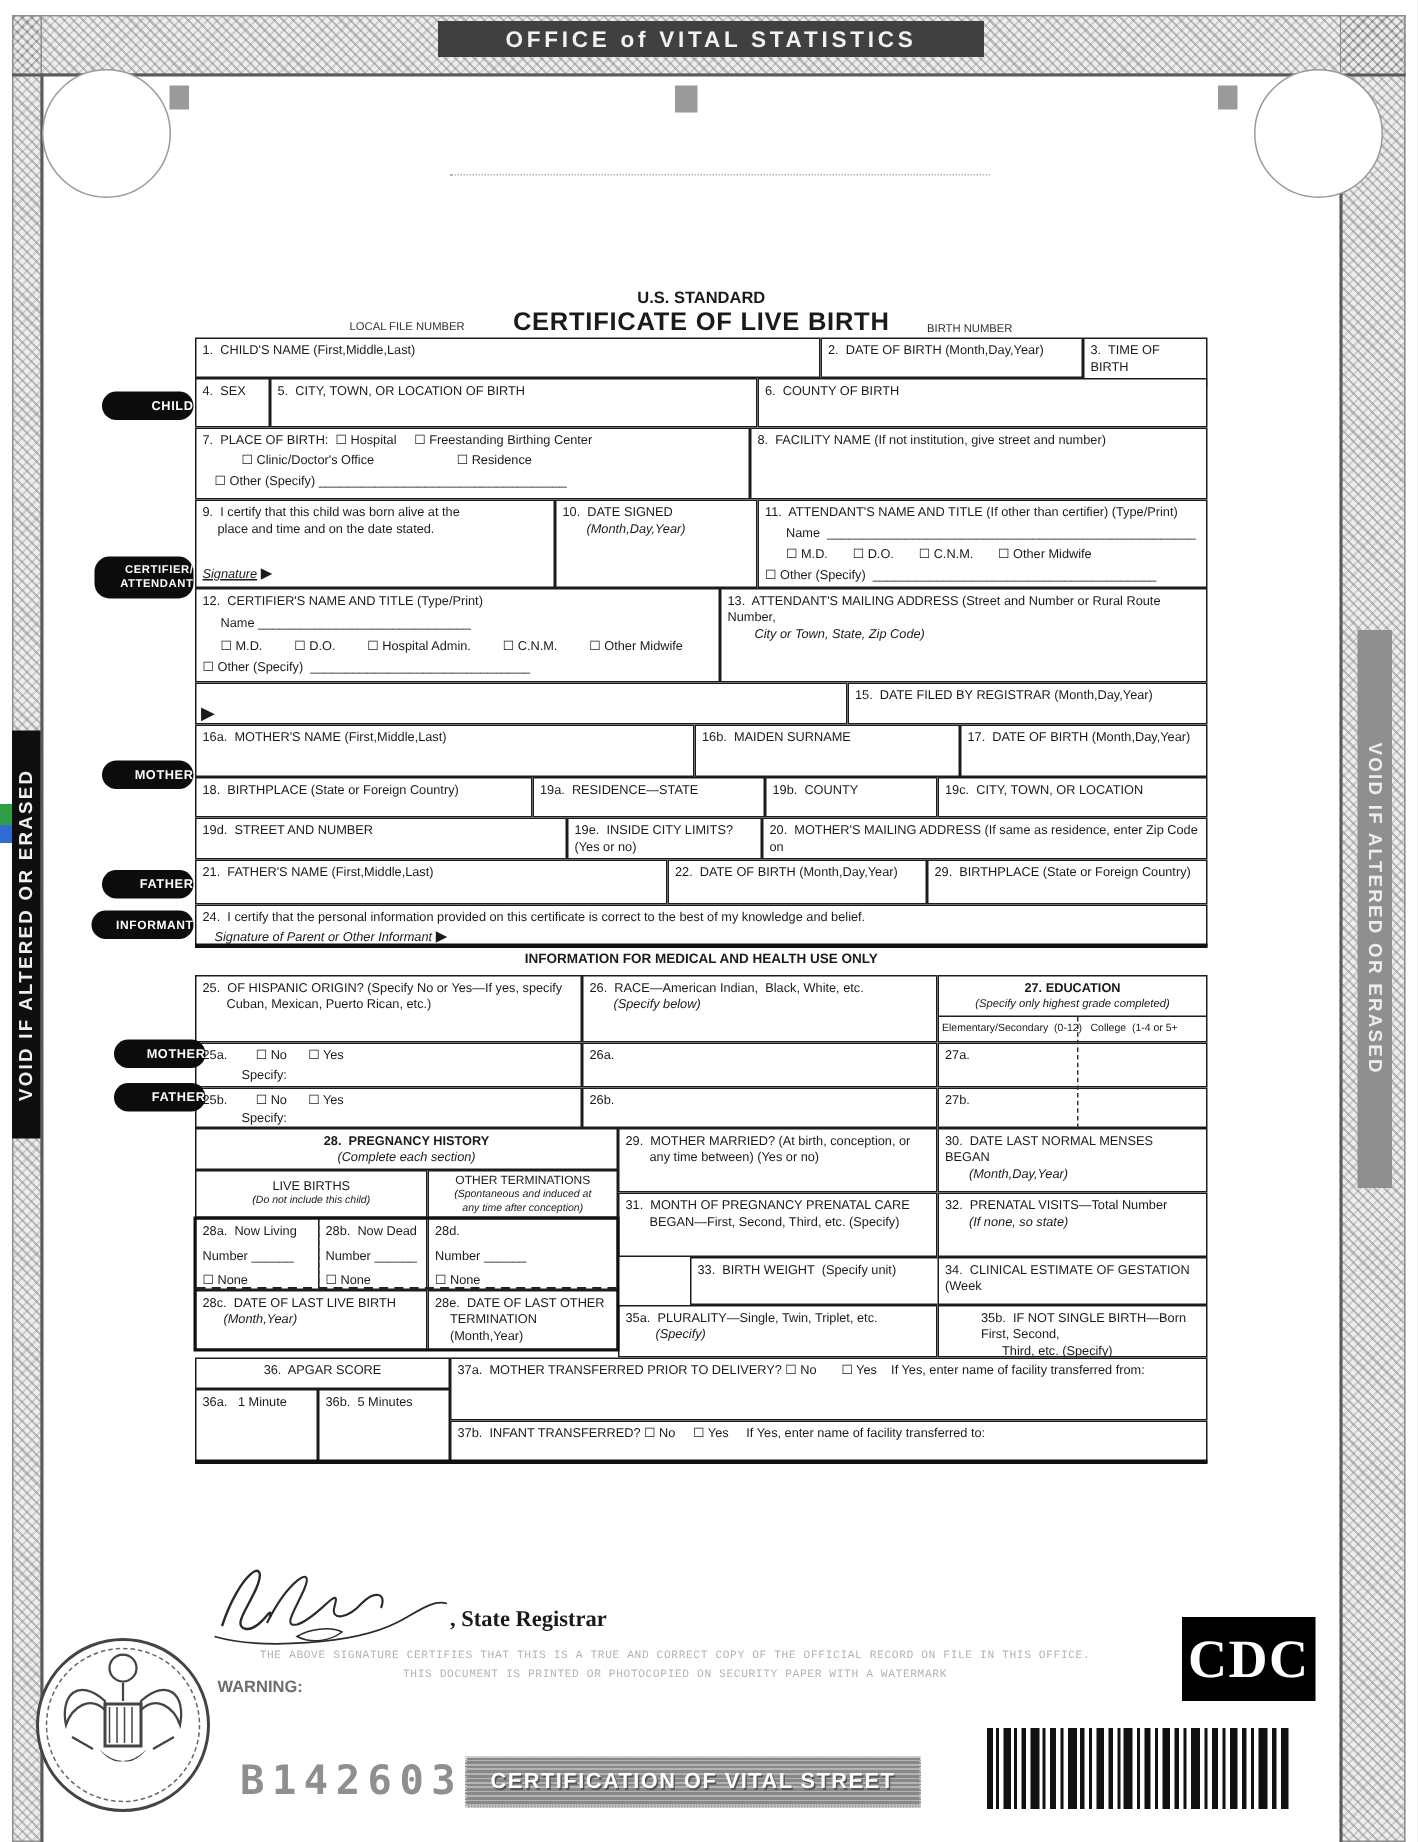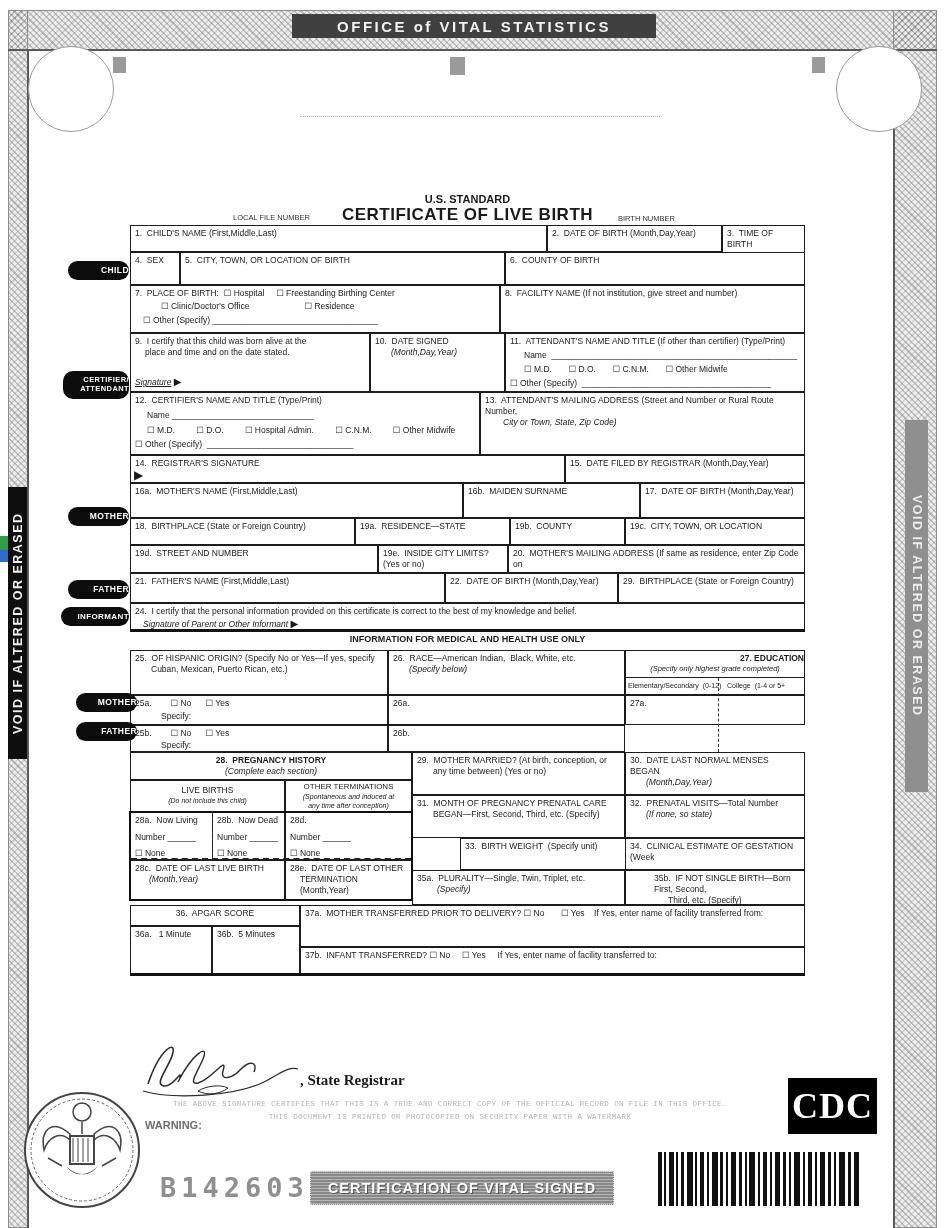--- a/index.html
+++ b/index.html
@@ -162,21 +162,20 @@
     <span class="ln" style="margin-top:4px; padding-left:12px;">Name ______________________________</span>
     <span class="ln" style="margin-top:4px; padding-left:12px;">☐ M.D.         ☐ D.O.         ☐ Hospital Admin.         ☐ C.N.M.         ☐ Other Midwife</span>
     <span class="ln" style="margin-top:3px;">☐ Other (Specify)  _______________________________</span>
   </div>
   <div class="cell" style="left:480px; top:392px; width:325px; height:63px;">
     <span class="ln">13.  ATTENDANT'S MAILING ADDRESS (Street and Number or Rural Route Number,</span>
     <span class="ln it" style="padding-left:18px;">City or Town, State, Zip Code)</span>
   </div>
 
   <div class="cell" style="left:130px; top:455px; width:435px; height:28px;">
-    <span class="ln">14.  REGISTRAR'S SIGNATURE</span>
     <span class="arrow" style="position:absolute; left:3px; bottom:1px; font-size:12px;">▶</span>
   </div>
   <div class="cell" style="left:565px; top:455px; width:240px; height:28px;"><span>15.  DATE FILED BY REGISTRAR (Month,Day,Year)</span></div>
 
   <div class="cell" style="left:130px; top:483px; width:333px; height:35px;"><span>16a.  MOTHER'S NAME (First,Middle,Last)</span></div>
   <div class="cell" style="left:463px; top:483px; width:177px; height:35px;"><span>16b.  MAIDEN SURNAME</span></div>
   <div class="cell" style="left:640px; top:483px; width:165px; height:35px;"><span>17.  DATE OF BIRTH (Month,Day,Year)</span></div>
 
   <div class="cell" style="left:130px; top:518px; width:225px; height:27px;"><span>18.  BIRTHPLACE (State or Foreign Country)</span></div>
   <div class="cell" style="left:355px; top:518px; width:155px; height:27px;"><span>19a.  RESIDENCE—STATE</span></div>
@@ -201,40 +200,41 @@
 
   <div class="cell" style="left:130px; top:650px; width:258px; height:45px;">
     <span class="ln">25.  OF HISPANIC ORIGIN? (Specify No or Yes—If yes, specify</span>
     <span class="ln" style="padding-left:16px;">Cuban, Mexican, Puerto Rican, etc.)</span>
   </div>
   <div class="cell" style="left:388px; top:650px; width:237px; height:45px;">
     <span class="ln">26.  RACE—American Indian,  Black, White, etc.</span>
     <span class="ln it" style="padding-left:16px;">(Specify below)</span>
   </div>
   <div class="cell" style="left:625px; top:650px; width:180px; height:45px; padding:0;">
-    <div class="ctr bold" style="padding-top:2px; font-size:8.5px;text-align:right;">27.  EDUCATION</div>
+    <div class="ctr bold" style="padding-top:2px; font-size:8.5px;">27.  EDUCATION</div>
     <div class="ctr it" style="font-size:7.5px;">(Specify only highest grade completed)</div>
     <div style="display:flex; border-top:1px solid #1c1c1c; margin-top:3px; height:15px; align-items:center;">
       <span class="small" style="width:95px; padding-left:2px;">Elementary/Secondary  (0-12)</span>
       <span class="small" style="padding-left:4px;">College  (1-4 or 5+</span>
     </div>
   </div>
 
   <div class="cell" style="left:130px; top:695px; width:258px; height:30px;">
     <span class="ln">25a.        ☐ No      ☐ Yes</span>
     <span class="ln" style="padding-left:26px; margin-top:2px;">Specify:</span>
   </div>
   <div class="cell" style="left:388px; top:695px; width:237px; height:30px;"><span>26a.</span></div>
   <div class="cell" style="left:625px; top:695px; width:180px; height:30px;"><span>27a.</span></div>
 
   <div class="cell" style="left:130px; top:725px; width:258px; height:27px;">
     <span class="ln">25b.        ☐ No      ☐ Yes</span>
     <span class="ln" style="padding-left:26px; margin-top:1px;">Specify:</span>
   </div>
   <div class="cell" style="left:388px; top:725px; width:237px; height:27px;"><span>26b.</span></div>
+  <div class="cell" style="left:625px; top:725px; width:180px; height:27px;"><span>27b.</span></div>
   <div class="vdash" style="left:718px; top:678px; height:74px;"></div>
 
   <div class="cell ctr" style="left:130px; top:752px; width:282px; height:28px;">
     <span class="ln bold">28.  PREGNANCY HISTORY</span>
     <span class="ln it">(Complete each section)</span>
   </div>
   <div class="cell ctr" style="left:130px; top:780px; width:155px; height:32px;">
     <span class="ln" style="margin-top:2px;">LIVE BIRTHS</span>
     <span class="ln it small">(Do not include this child)</span>
   </div>
@@ -350,21 +350,21 @@
     <path d="M44 88 Q 60 104 76 88 Q 68 98 60 96 Q 52 98 44 88 Z" fill="#444"></path>
     <path d="M26 80 L 40 88 M94 80 L 80 88" stroke="#444" stroke-width="1.5"></path>
     <path d="M60 44 v12" stroke="#444" stroke-width="1.5"></path>
   </svg>
 
   <div class="cdc-box">
       <span>CDC</span>
     </div>
   <div class="serial">B1426036</div>
   <div class="cert-banner">
-      <span>CERTIFICATION OF VITAL SIGNED</span>
+      <span>CERTIFICATION OF VITAL STREET</span>
     </div>
 
   <svg class="barcode" width="204" height="54" viewBox="0 0 204 54">
     <g fill="#111">
       <rect x="0" y="0" width="4" height="54"></rect>
         <rect x="6" y="0" width="2" height="54"></rect>
         <rect x="11" y="0" width="5" height="54"></rect>
         <rect x="18" y="0" width="2" height="54"></rect>
       <rect x="23" y="0" width="3" height="54"></rect>
         <rect x="29" y="0" width="6" height="54"></rect>

